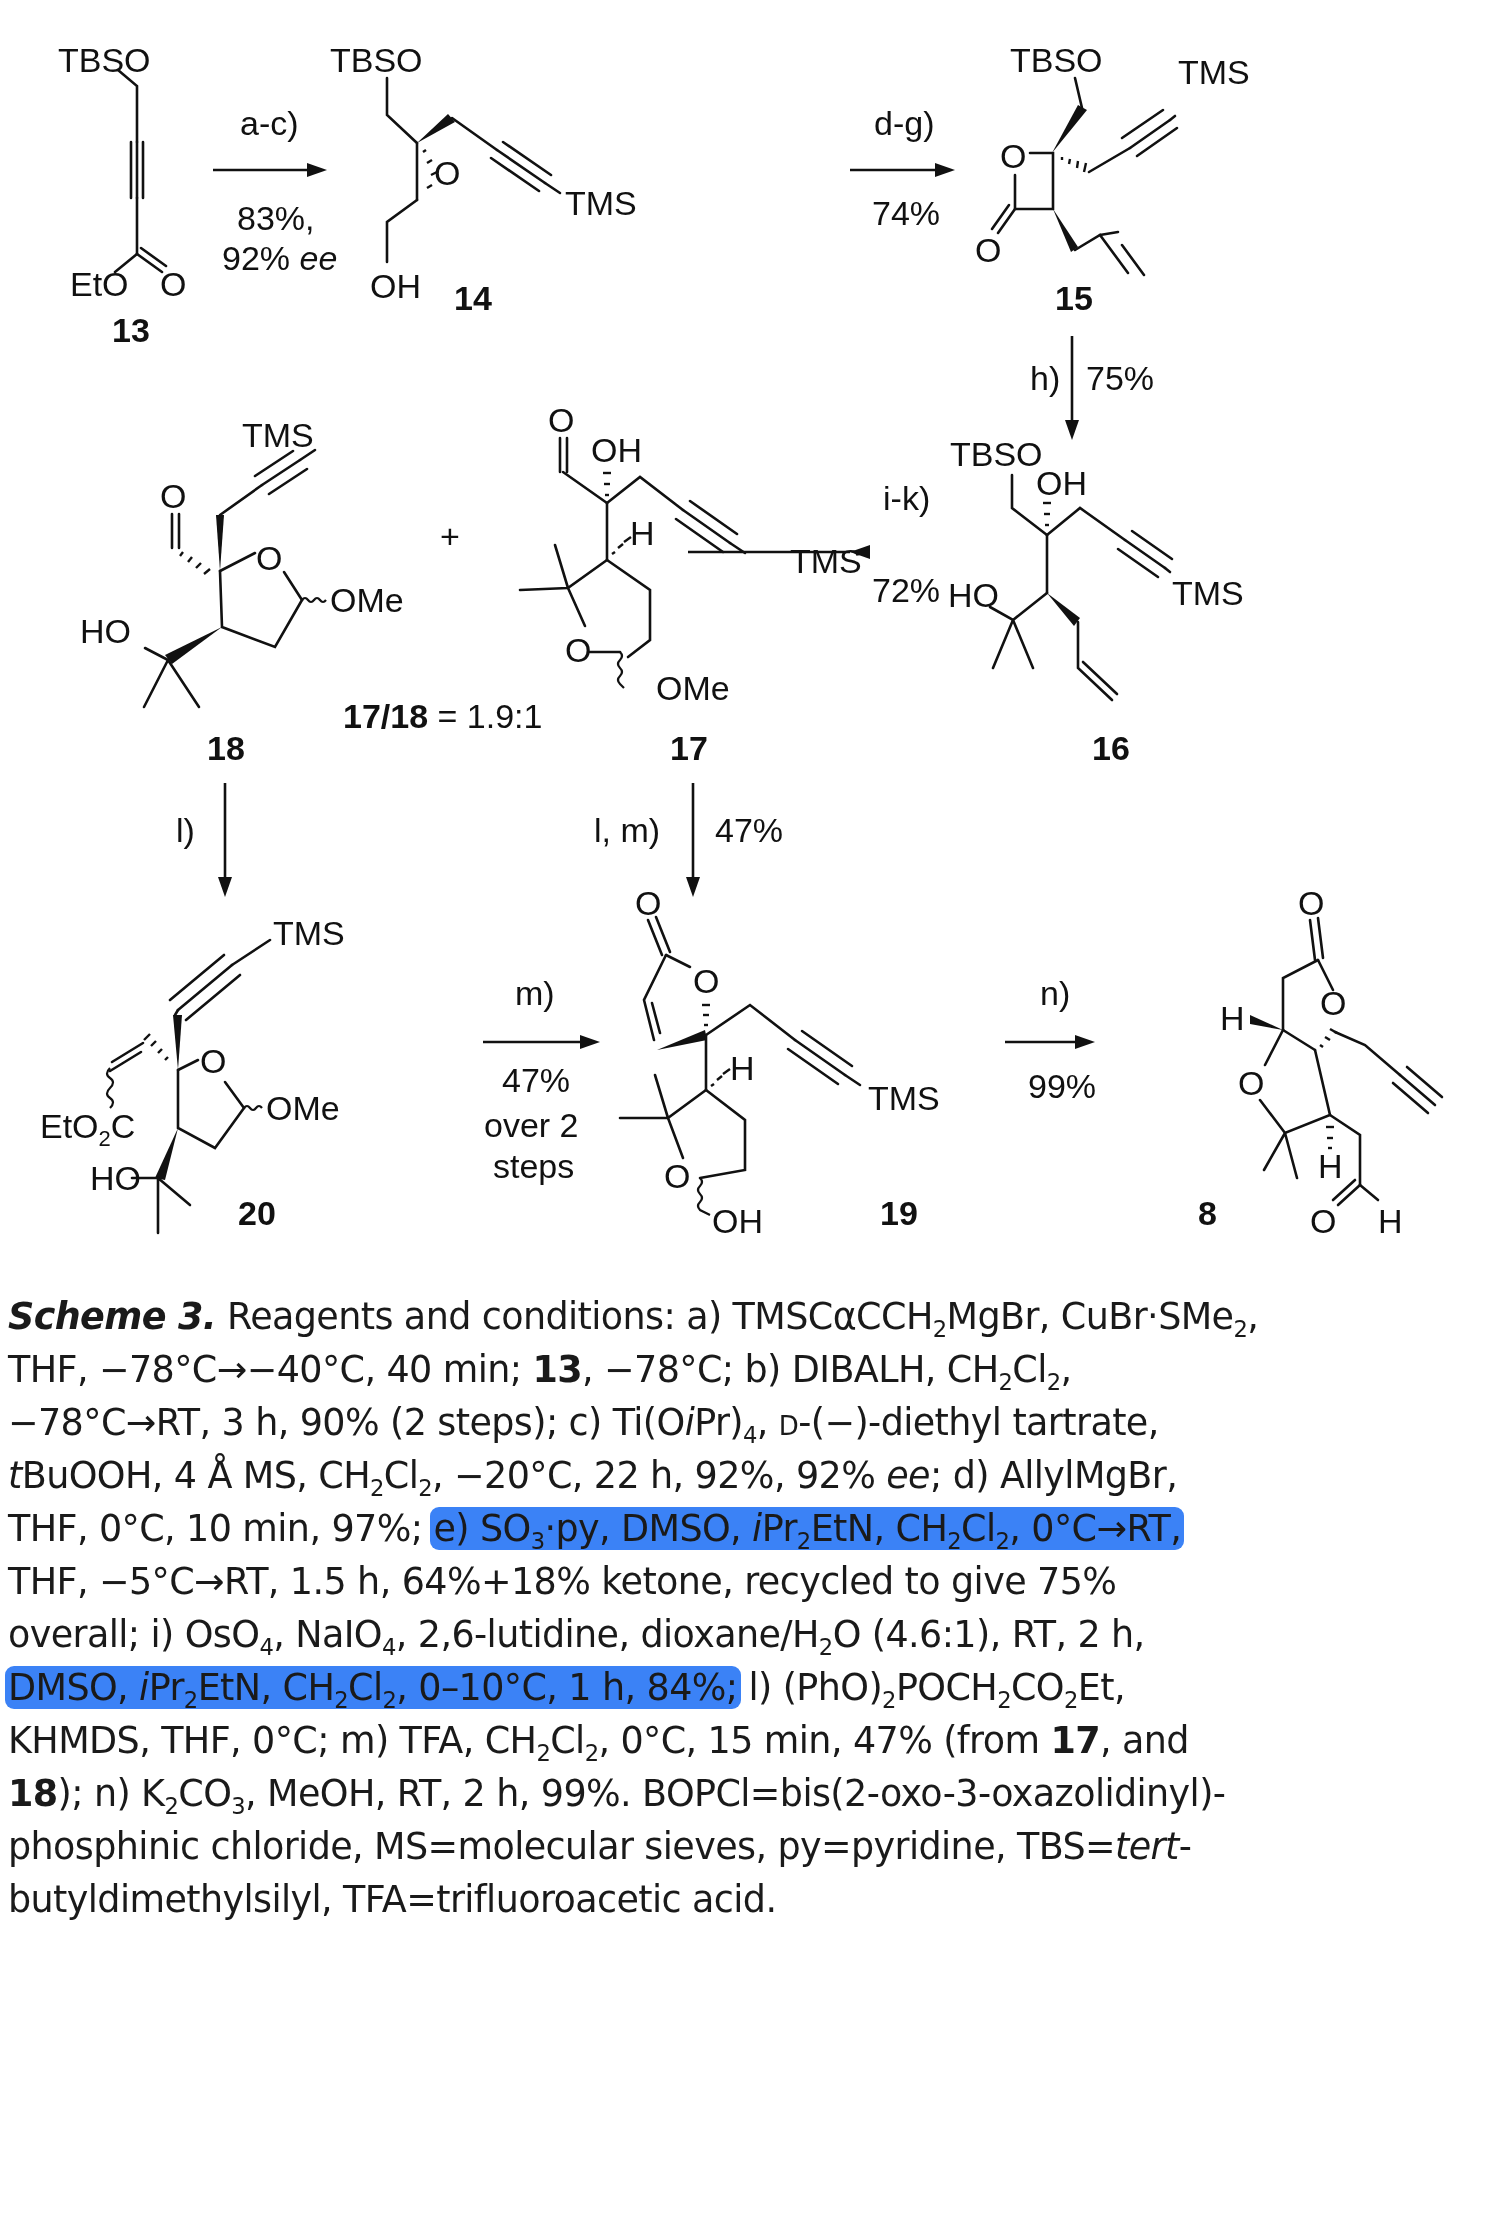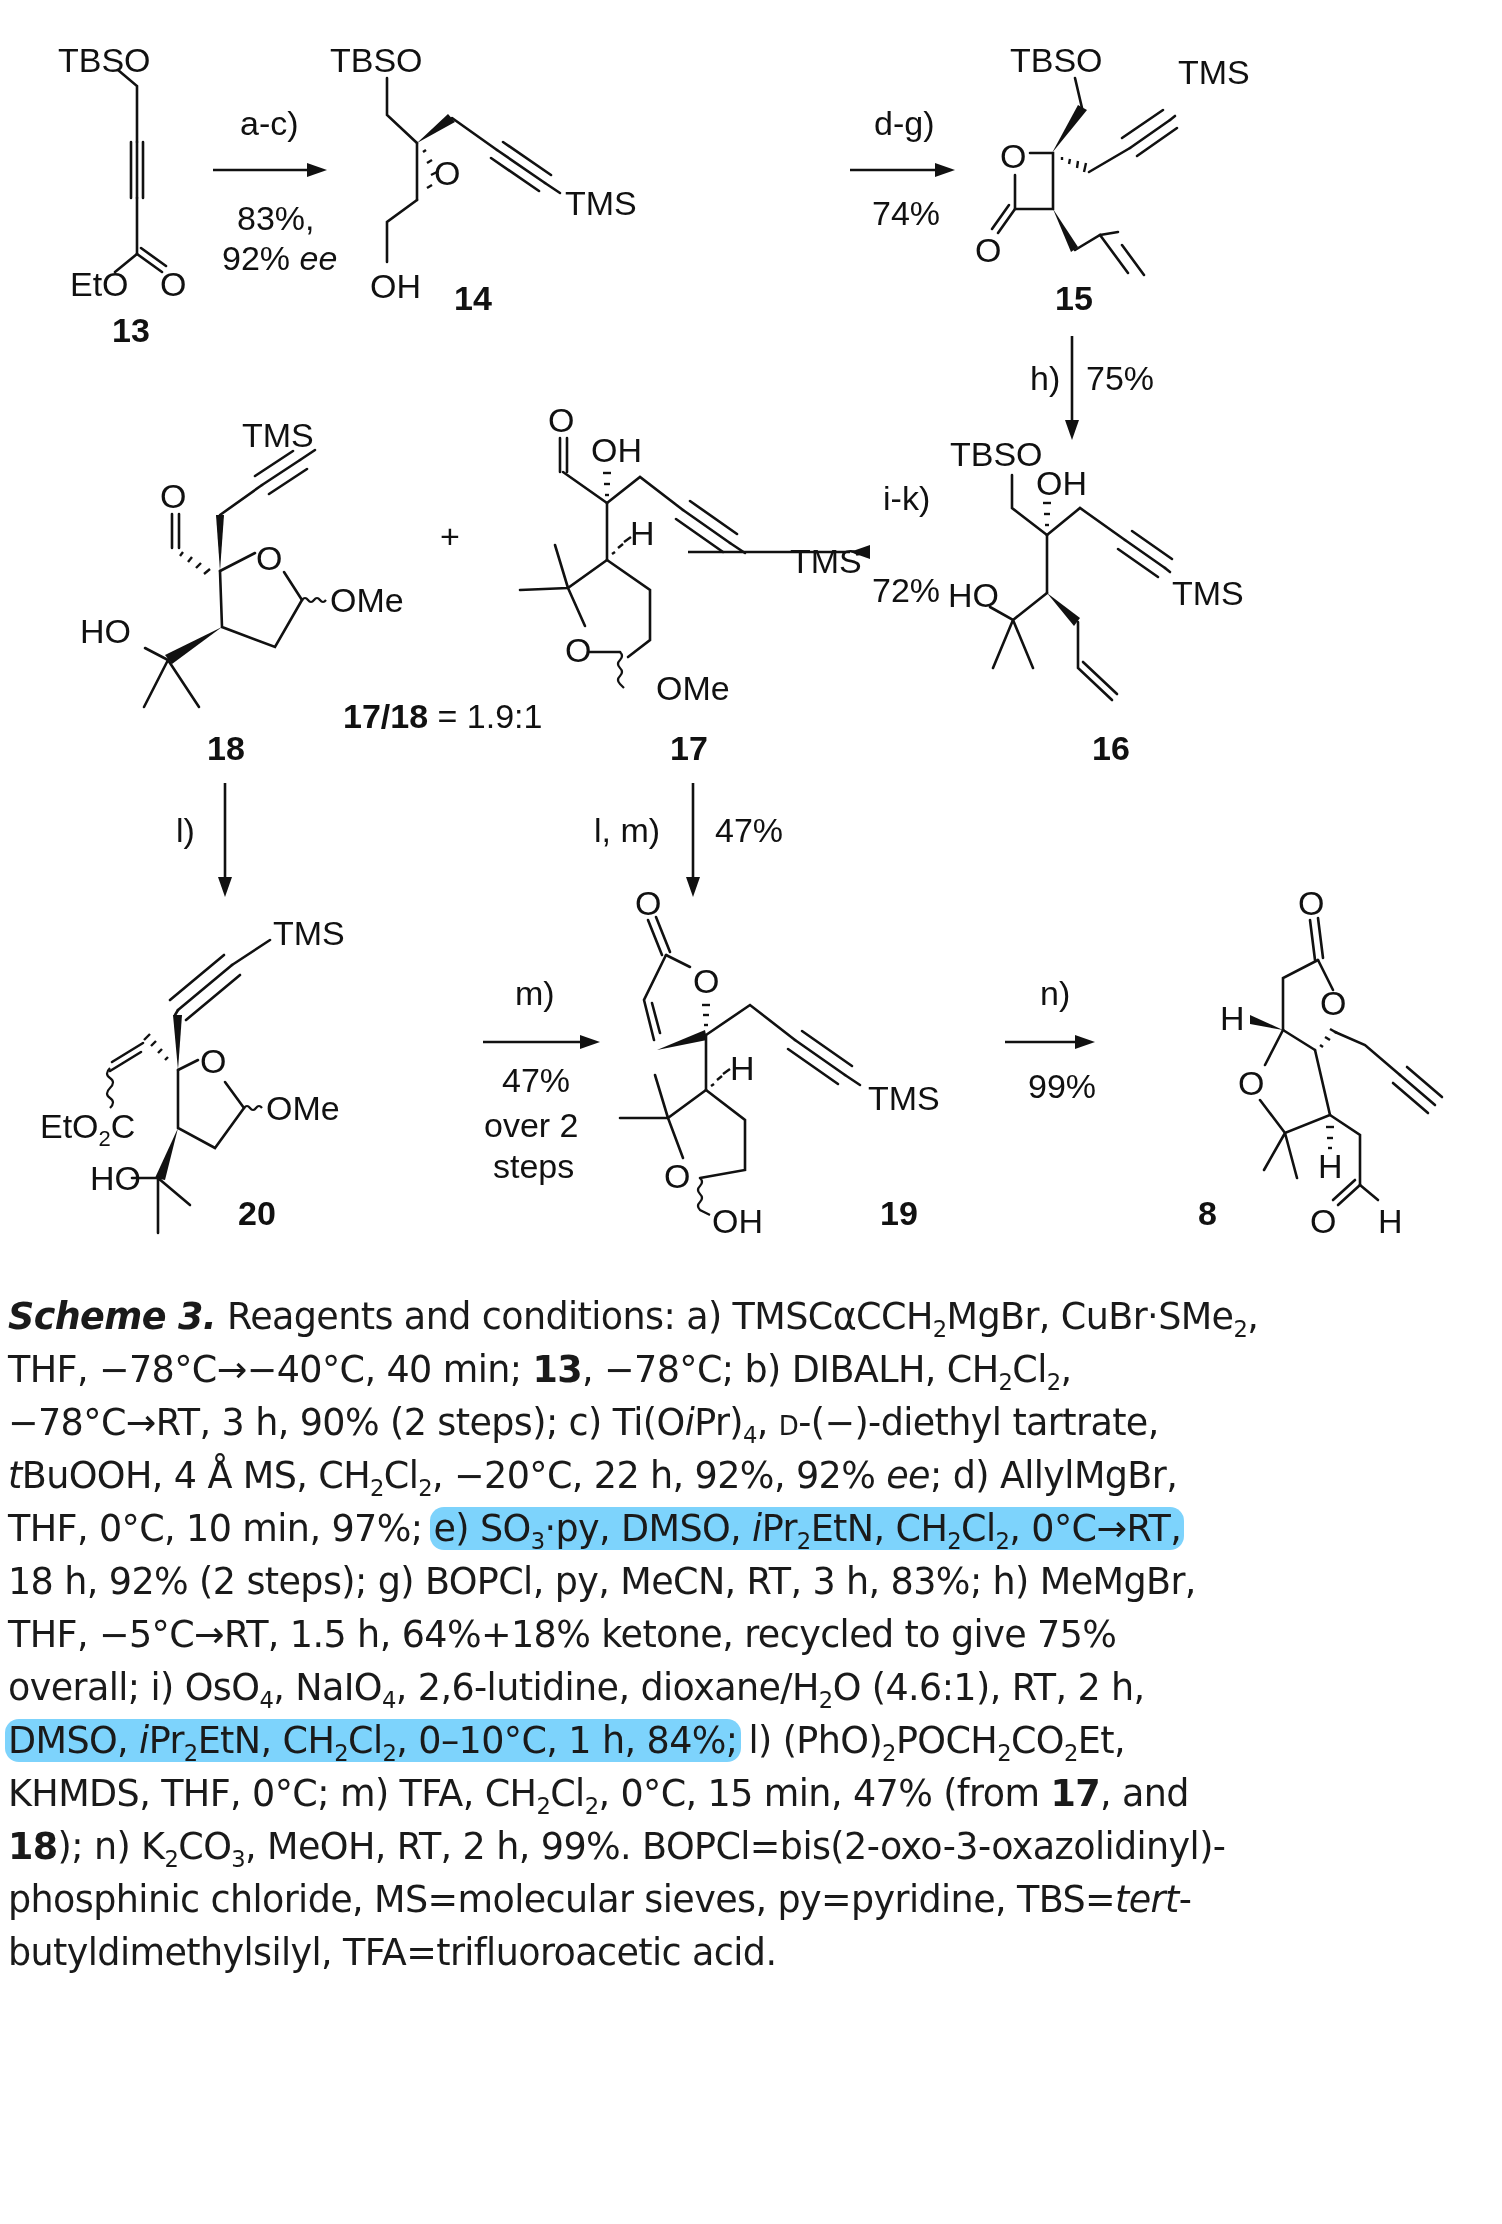--- a/index.html
+++ b/index.html
@@ -15,21 +15,21 @@
   .wedge { fill: #111; }
   .hash { stroke: #111; stroke-width: 2.4; }
   .wavy { stroke: #111; stroke-width: 2.2; fill: none; }
   #caption {
     position: absolute; left: 8px; top: 1290px; width: 1490px;
     font-family: "DejaVu Sans", sans-serif; font-size: 36.5px; line-height: 53px;
     color: #1a1a1a; letter-spacing: -0.6px;
   }
   #caption .line { white-space: nowrap; height: 53px; }
   .scheme-title { font-weight: bold; font-style: italic; }
-  .hl { background: #7dd3fc; border-radius: 14px; padding: 0 3px; margin: 0 -3px; }
+  .hl { background: #3b82f6; border-radius: 9px; padding: 0 3px; margin: 0 -3px; }
   sub { font-size: 62%; vertical-align: -0.35em; line-height: 0; }
   .b { font-weight: bold; }
   .i { font-style: italic; }
   .sc { font-variant: small-caps; }
 </style>
 </head>
 <body>
 
 <svg id="scheme" viewBox="0 0 1502 1260" xmlns="http://www.w3.org/2000/svg">
 
@@ -325,21 +325,20 @@
     <text class="cpd" x="1198" y="1225">8</text>
   </g>
 </svg>
 
 <div id="caption">
   <div class="line"><span class="scheme-title">Scheme 3.</span> Reagents and conditions: a) TMSCαCCH<sub>2</sub>MgBr, CuBr·SMe<sub>2</sub>,</div>
   <div class="line">THF, −78°C→−40°C, 40 min; <span class="b">13</span>, −78°C; b) DIBALH, CH<sub>2</sub>Cl<sub>2</sub>,</div>
   <div class="line">−78°C→RT, 3 h, 90% (2 steps); c) Ti(O<span class="i">i</span>Pr)<sub>4</sub>, <span class="sc">d</span>-(−)-diethyl tartrate,</div>
   <div class="line"><span class="i">t</span>BuOOH, 4 Å MS, CH<sub>2</sub>Cl<sub>2</sub>, −20°C, 22 h, 92%, 92% <span class="i">ee</span>; d) AllylMgBr,</div>
   <div class="line">THF, 0°C, 10 min, 97%; <span class="hl">e) SO<sub>3</sub>·py, DMSO, <span class="i">i</span>Pr<sub>2</sub>EtN, CH<sub>2</sub>Cl<sub>2</sub>, 0°C→RT,</span></div>
-  <div class="line">18 h, 92% (2 steps); g) BOPCl, py, MeCN, RT, 3 h, 83%; h) MeMgBr,</div>
   <div class="line">THF, −5°C→RT, 1.5 h, 64%+18% ketone, recycled to give 75%</div>
   <div class="line">overall; i) OsO<sub>4</sub>, NaIO<sub>4</sub>, 2,6-lutidine, dioxane/H<sub>2</sub>O (4.6:1), RT, 2 h,</div>
   <div class="line"><span class="hl">DMSO, <span class="i">i</span>Pr<sub>2</sub>EtN, CH<sub>2</sub>Cl<sub>2</sub>, 0–10°C, 1 h, 84%;</span> l) (PhO)<sub>2</sub>POCH<sub>2</sub>CO<sub>2</sub>Et,</div>
   <div class="line">KHMDS, THF, 0°C; m) TFA, CH<sub>2</sub>Cl<sub>2</sub>, 0°C, 15 min, 47% (from <span class="b">17</span>, and</div>
   <div class="line"><span class="b">18</span>); n) K<sub>2</sub>CO<sub>3</sub>, MeOH, RT, 2 h, 99%. BOPCl=bis(2-oxo-3-oxazolidinyl)-</div>
   <div class="line">phosphinic chloride, MS=molecular sieves, py=pyridine, TBS=<span class="i">tert</span>-</div>
   <div class="line">butyldimethylsilyl, TFA=trifluoroacetic acid.</div>
 </div>
 
 </body></html>

